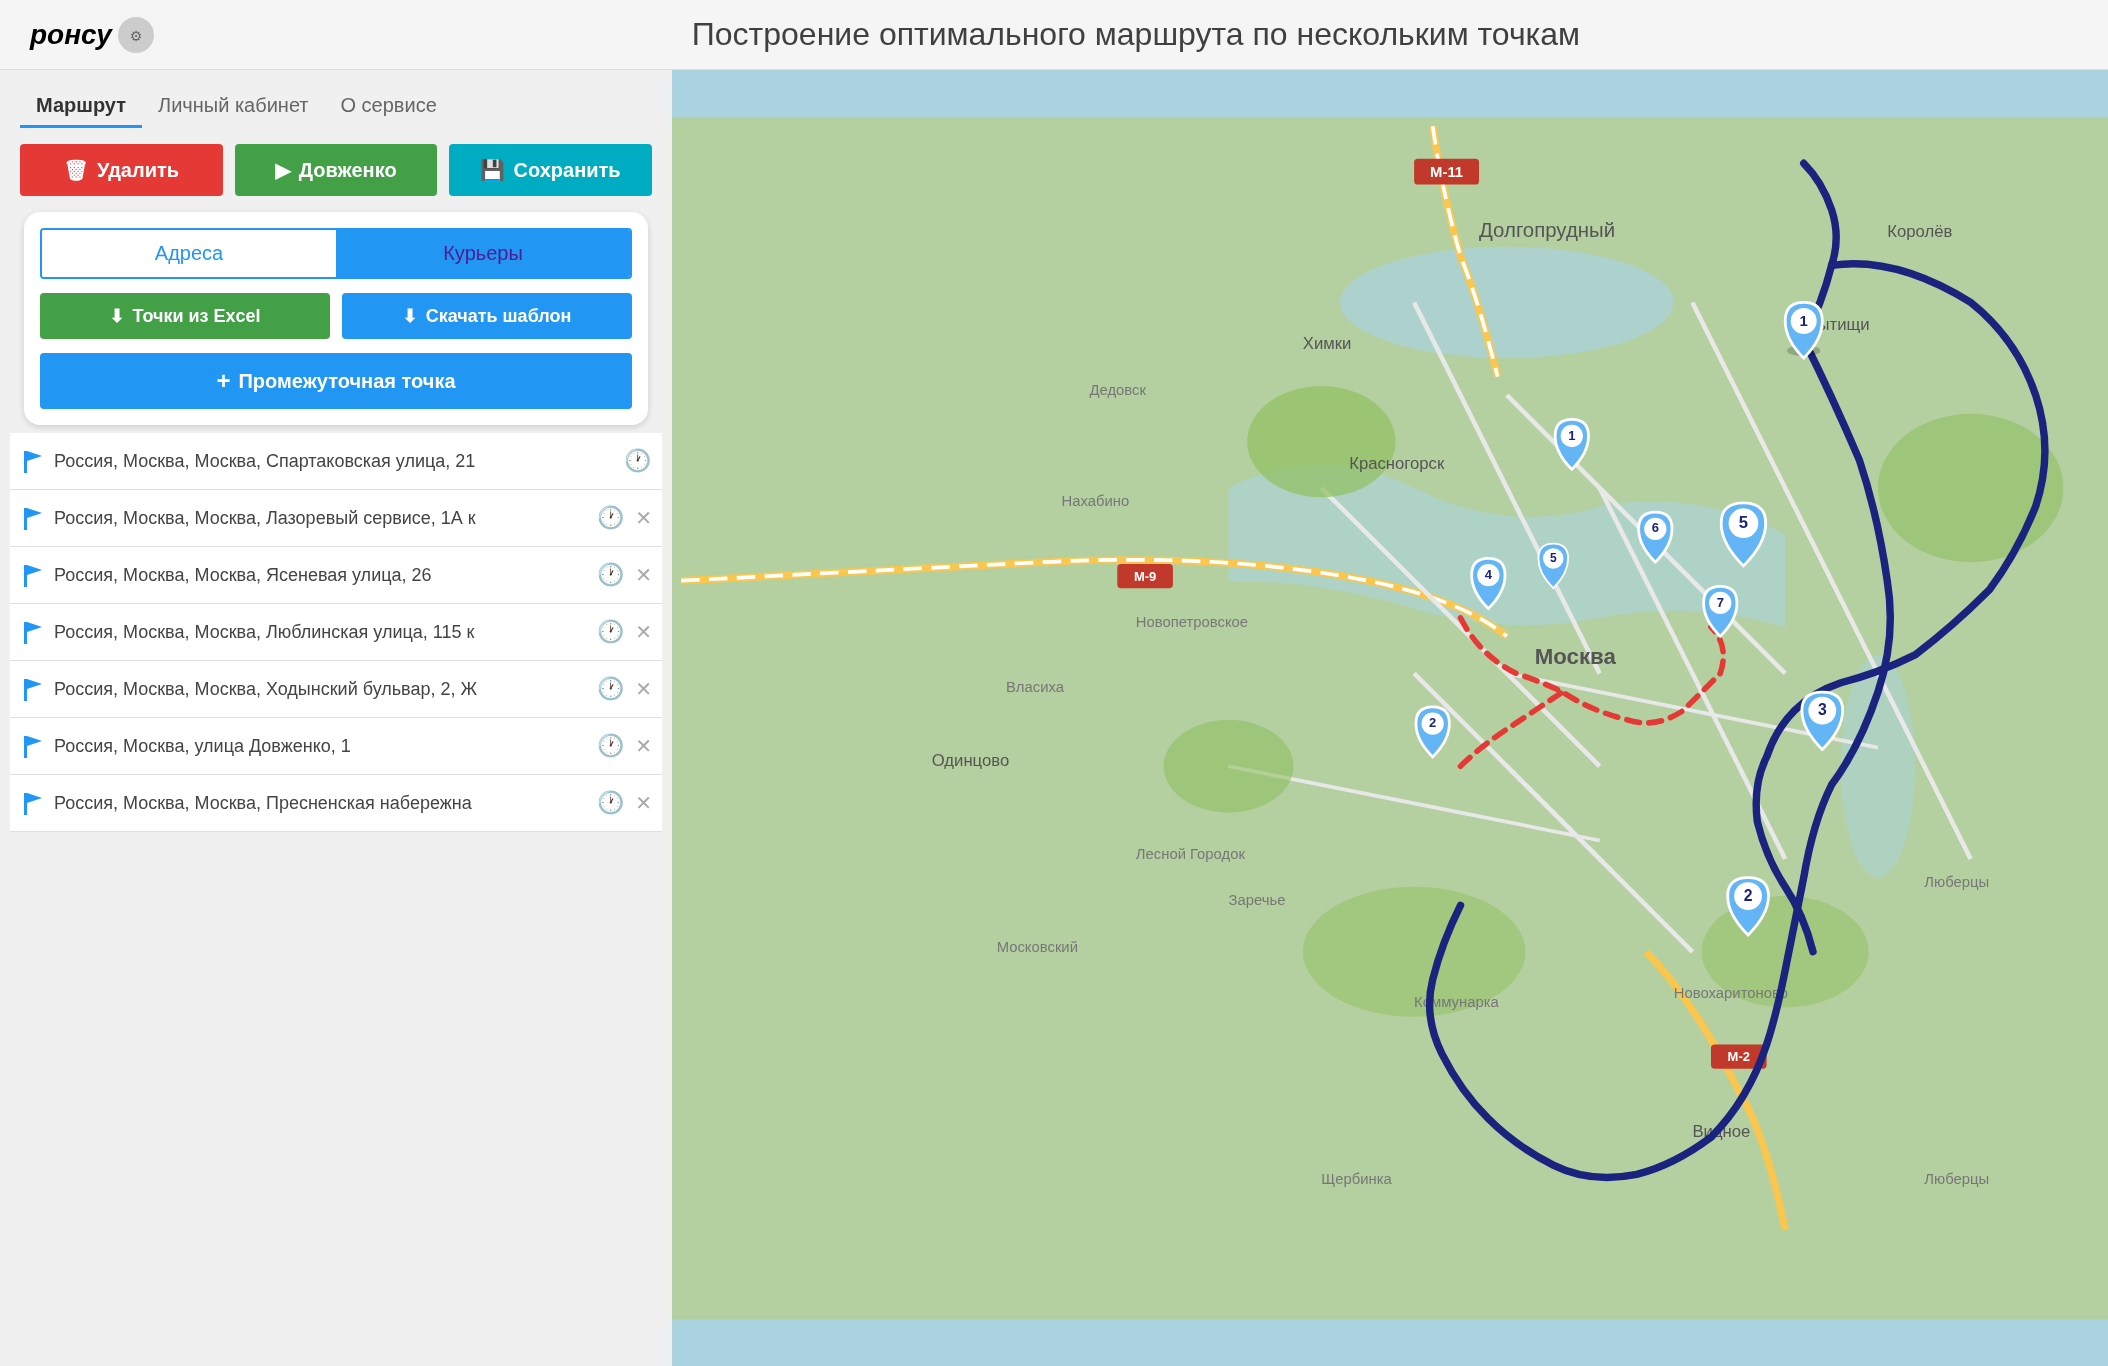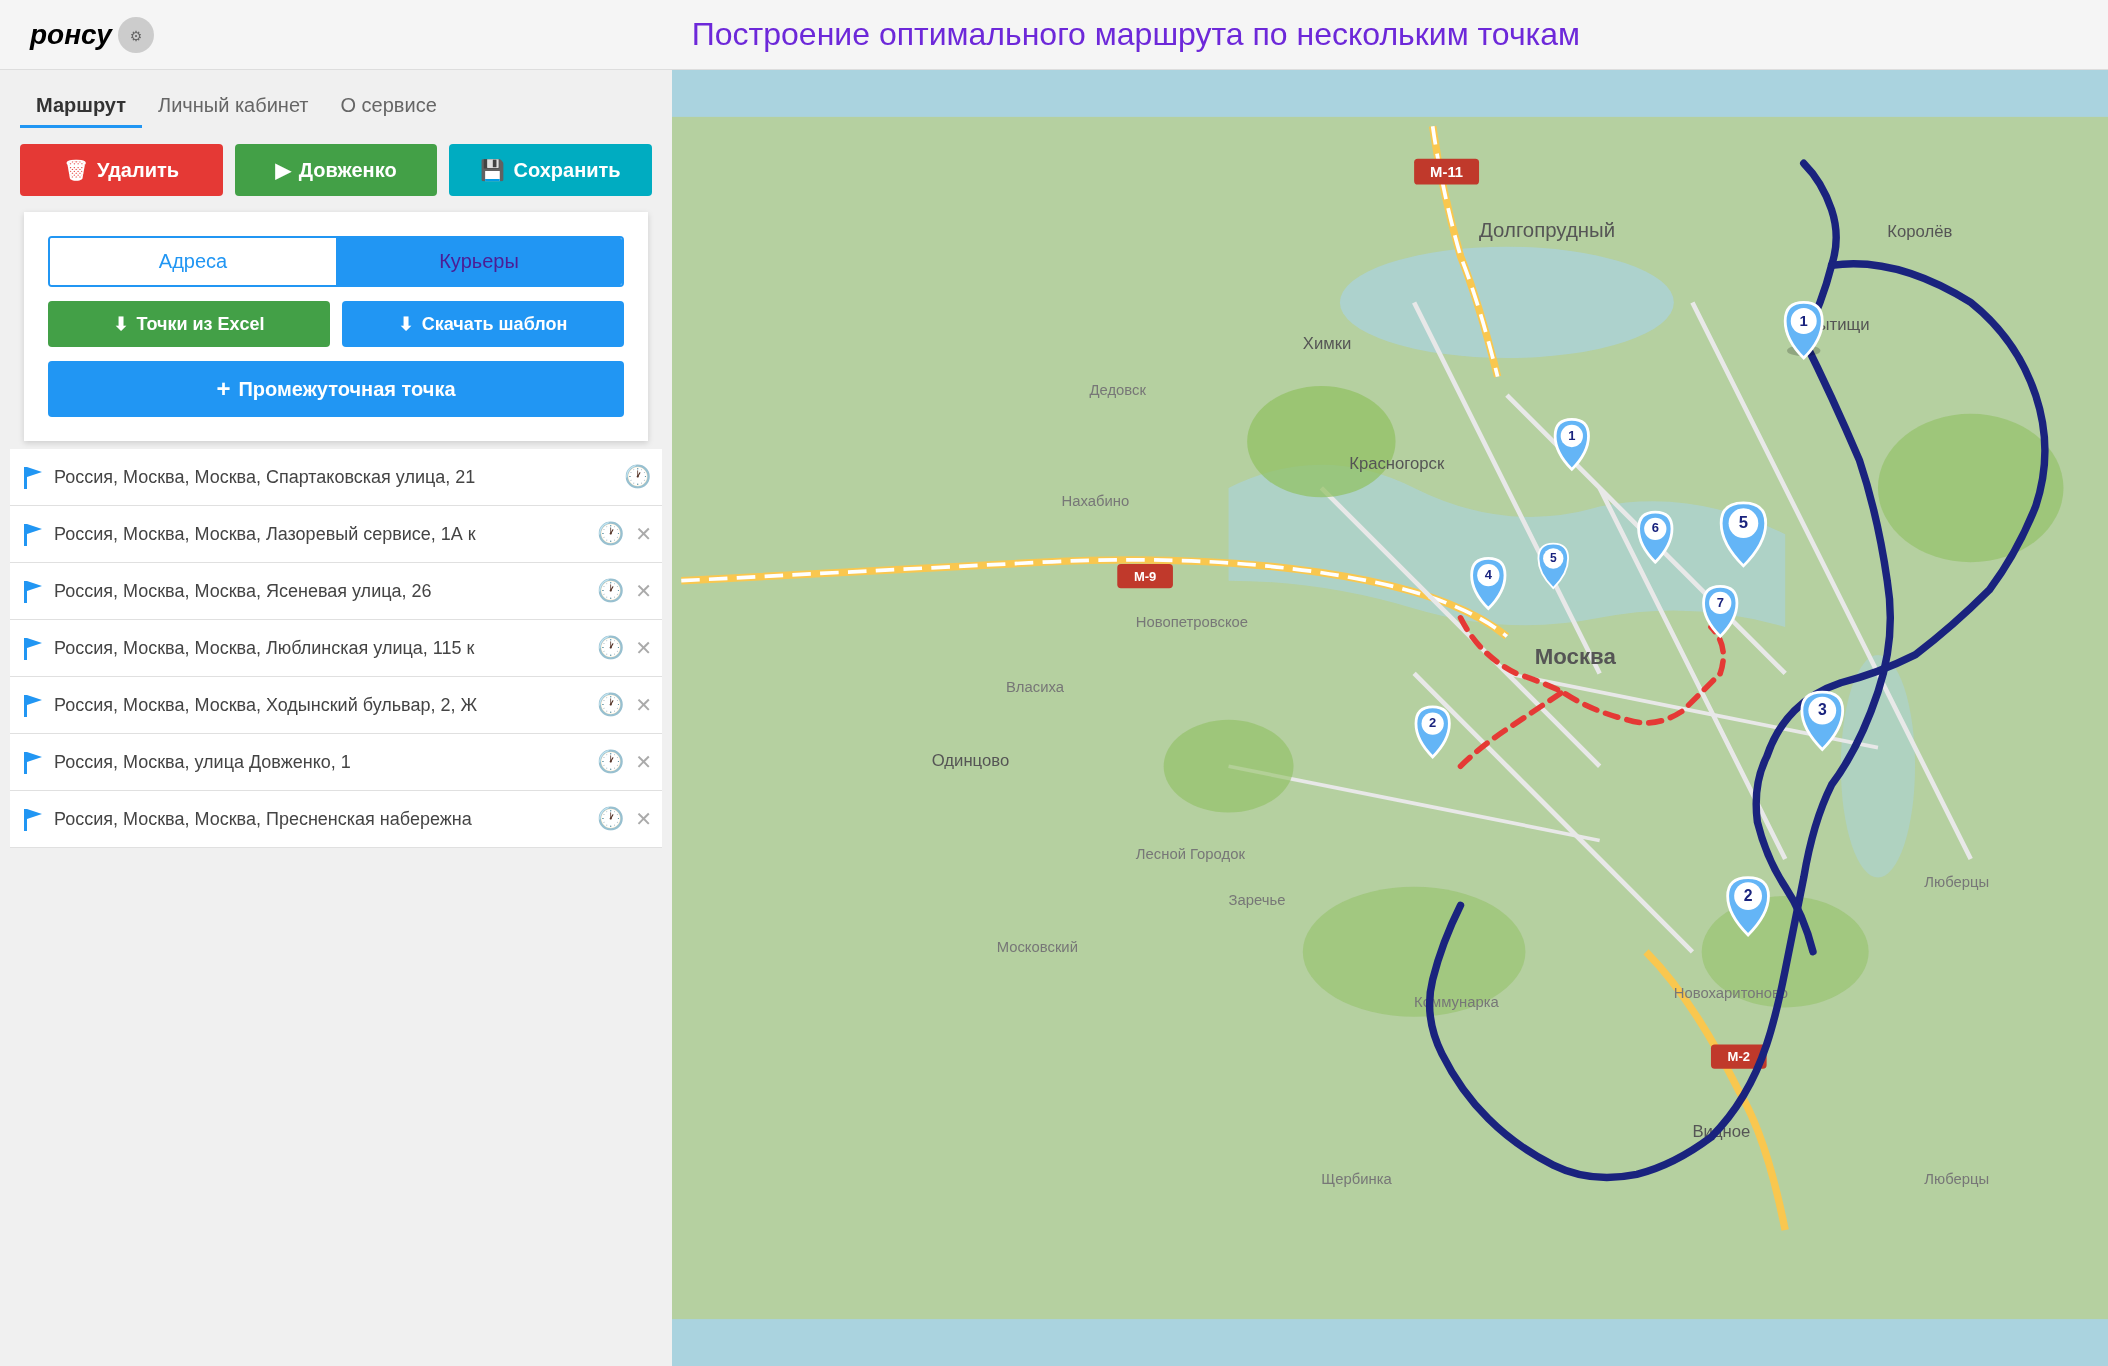--- a/index.html
+++ b/index.html
@@ -33,21 +33,21 @@
       margin-left: 6px;
       display: flex;
       align-items: center;
       justify-content: center;
       font-size: 16px;
     }
     .header-title {
       flex: 1;
       text-align: center;
       font-size: 32px;
-      color: #6d28d9;
+      color: #404040;
       font-weight: normal;
     }
 
     
     .main-layout {
       display: flex;
       height: calc(1366px - 70px);
     }
 
     
@@ -102,22 +102,22 @@
       flex: 1;
     }
     .btn-delete { background: #e53935; }
     .btn-build { background: #43a047; }
     .btn-save { background: #00acc1; }
 
     
     .panel-box {
       background: white;
       margin: 0 24px;
-      border-radius: 0;
-      padding: 24px;
+      border-radius: 16px;
+      padding: 16px;
       box-shadow: 0 2px 6px rgba(0,0,0,0.15);
     }
 
     
     .toggle-tabs {
       display: flex;
       border: 2px solid #2196F3;
       border-radius: 4px;
       overflow: hidden;
       margin-bottom: 14px;

